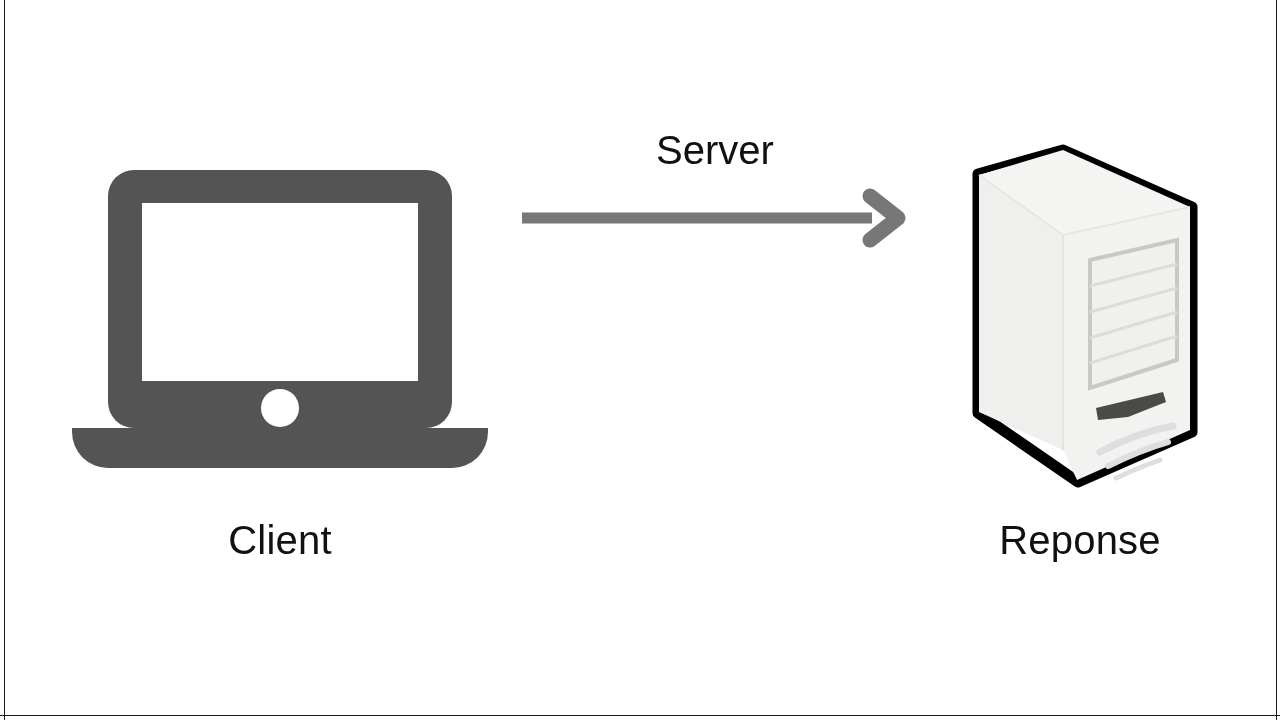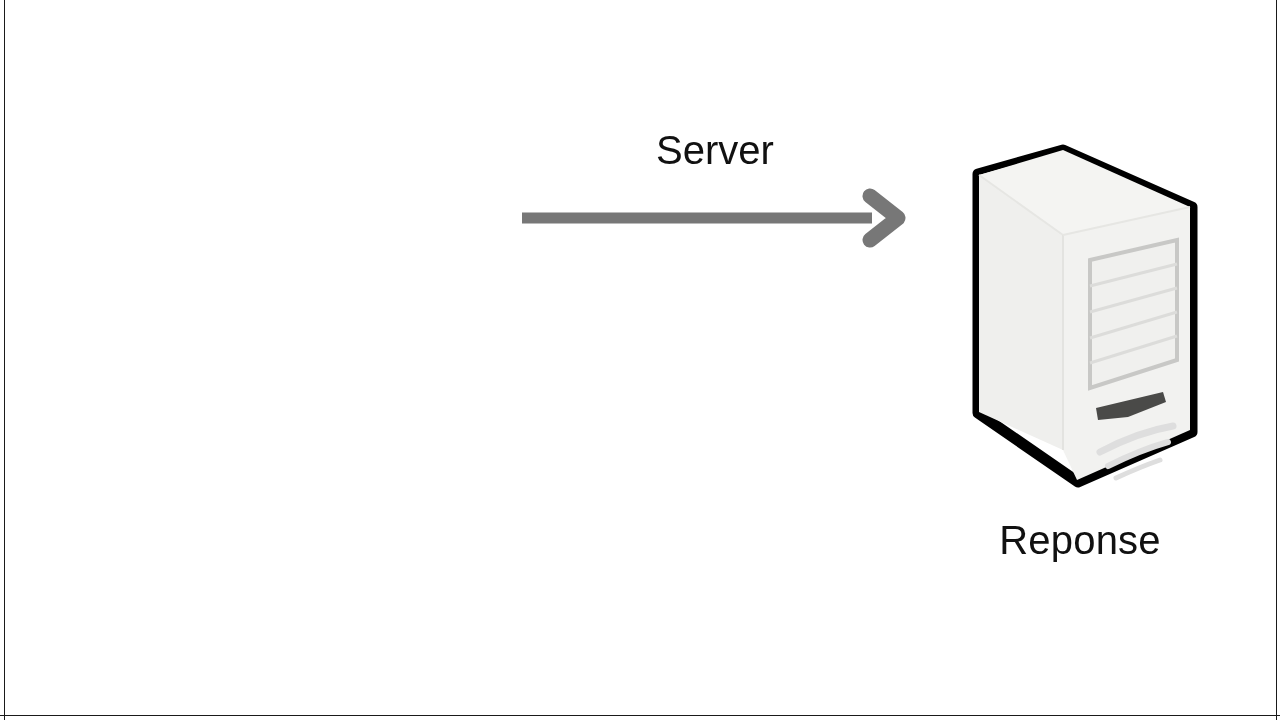--- a/index.html
+++ b/index.html
@@ -78,20 +78,47 @@
 </style>
 </head>
 <body>
 
 <div id="canvas">
 
   <div class="frame-line frame-left"></div>
   <div class="frame-line frame-right"></div>
   <div class="frame-line frame-bottom"></div>
 
+  <div class="node" id="client-node">
+    <svg class="node-icon" width="440" height="340" viewBox="0 0 440 340" xmlns="http://www.w3.org/2000/svg">
+
+      <path d="M 48 46
+               A 26 26 0 0 1 74 20
+               L 366 20
+               A 26 26 0 0 1 392 46
+               L 392 252
+               A 26 26 0 0 1 366 278
+               L 74 278
+               A 26 26 0 0 1 48 252
+               Z" fill="#545454"></path>
+
+      <rect x="82" y="53" width="276" height="178" fill="#ffffff"></rect>
+
+      <path d="M 12 278
+               L 428 278
+               L 428 282
+               A 36 36 0 0 1 392 318
+               L 48 318
+               A 36 36 0 0 1 12 282
+               Z" fill="#545454"></path>
+
+      <circle cx="220" cy="258" r="19" fill="#ffffff"></circle>
+    </svg>
+    <div class="node-label">Client</div>
+  </div>
 
   <div class="node" id="server-node">
     <svg class="node-icon" width="300" height="380" viewBox="0 0 300 380" xmlns="http://www.w3.org/2000/svg">
 
       <path d="M 48 44
                L 133 20
                L 262 77
                L 262 302
                L 148 352
                L 48 283

